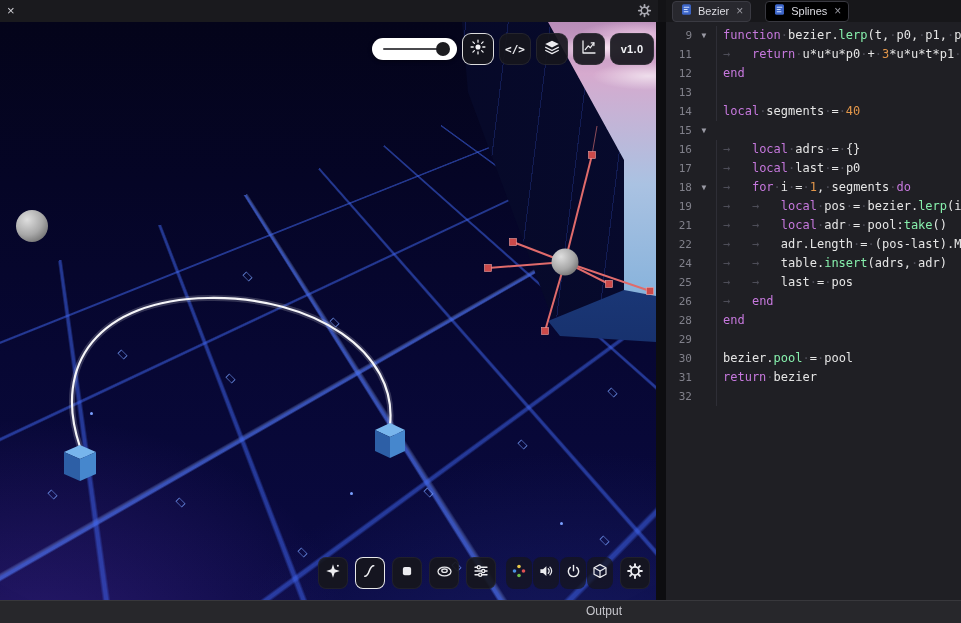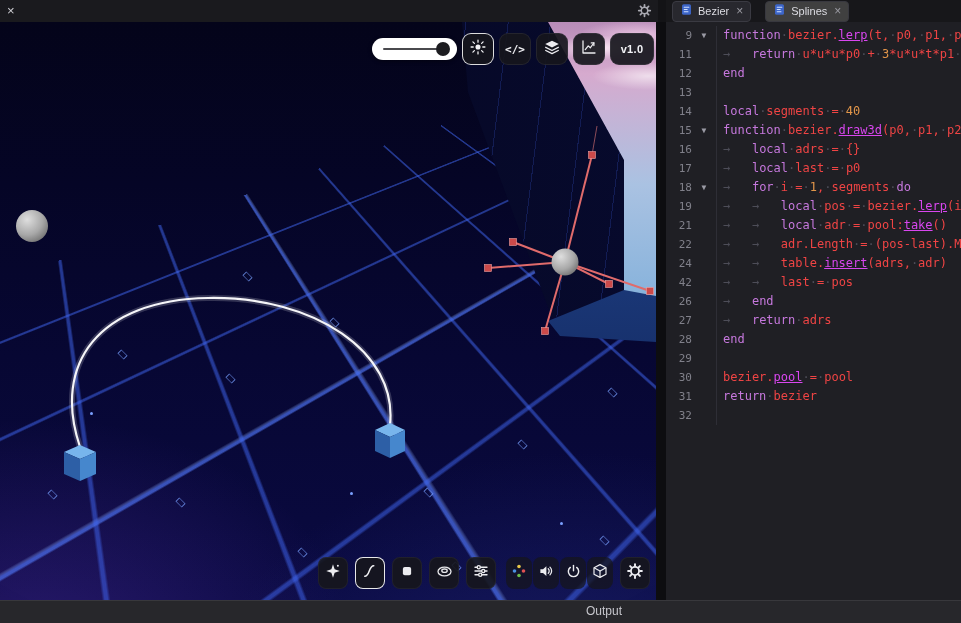--- a/index.html
+++ b/index.html
@@ -9,21 +9,21 @@
   
   .titlebar{position:absolute;left:0;top:0;width:658px;height:22px;background:#1a1a1e;
             display:flex;align-items:center;}
   .close-btn{margin-left:7px;color:#cfcfd4;font-size:13px;line-height:22px;cursor:default;}
   .titlebar-gear{position:absolute;left:637px;top:3px;width:16px;height:16px;}
 
   .tabbar{position:absolute;left:666px;top:0;width:295px;height:22px;background:#17171a;
           display:flex;align-items:center;gap:14px;padding-left:6px;box-sizing:border-box;}
   .tab{display:flex;align-items:center;gap:5px;height:19px;padding:0 7px;border-radius:4px;}
   .tab.active{background:#28282e;border:1px solid #3a3a42;}
-  .tab.inactive{background:#404040;border:1px solid #38383f;}
+  .tab.inactive{background:#000000;border:1px solid #38383f;text-decoration:underline;}
   .tab-label{font-size:11px;color:#dcdce2;}
   .tab-close{color:#9a9aa2;font-size:12px;margin-left:2px;}
 
   
   .viewport{position:absolute;left:0;top:22px;width:656px;height:578px;overflow:hidden;
     background:
       radial-gradient(620px 420px at 88% 118%, rgba(40,50,140,.45), transparent 60%),
       radial-gradient(520px 380px at 6% 108%, rgba(100,55,190,.32), transparent 60%),
       linear-gradient(180deg,#04041a 0%,#050526 28%,#070733 58%,#0a0a42 100%);}
   .floor{position:absolute;left:-600px;top:118px;width:2000px;height:1600px;z-index:1;
@@ -80,22 +80,22 @@
 
   
   .splitter{position:absolute;left:656px;top:22px;width:10px;height:578px;background:#0d0d10;}
   .editor{position:absolute;left:666px;top:22px;width:295px;height:578px;background:#1f1f24;
     overflow:hidden;padding-top:4px;box-sizing:border-box;}
   .ed-row{display:flex;height:19px;line-height:19px;white-space:pre;
     font-family:"DejaVu Sans Mono",monospace;font-size:12px;}
   .lnum{width:26px;flex:none;text-align:right;color:#80808a;font-size:11px;}
   .fold{width:24px;flex:none;text-align:center;color:#9a9aa4;font-size:8px;}
   .codeseg{flex:1;border-left:1px solid #2e2e36;padding-left:6px;overflow:hidden;}
-  .tk-k{color:#c678dd;} .tk-f{color:#d946ef;text-decoration:underline;} .tk-n{color:#e2964a;}
-  .tk-p{color:#ef4444;} .tk-w{color:#4d4d58;}
+  .tk-k{color:#c678dd;} .tk-f{color:#86efac;} .tk-n{color:#e2964a;}
+  .tk-p{color:#e5e5e5;} .tk-w{color:#4d4d58;}
 
   
   .statusbar{position:absolute;left:0;top:600px;width:961px;height:34px;background:#27272b;
     border-top:1px solid #38383c;box-sizing:border-box;}
   .output-label{position:absolute;left:586px;top:3px;font-size:12px;color:#c6c6cc;}
 </style>
 </head>
 <body>
 
 <div class="app">
@@ -339,31 +339,30 @@
 
   <div class="splitter"></div>
 
   <div class="editor">
     <div>
         <div class="ed-row"><span class="lnum">9</span><span class="fold">▼</span><span class="codeseg"><span class="tk-k">function</span><span class="tk-w">·</span><span class="tk-p">bezier.</span><span class="tk-f">lerp</span><span class="tk-p">(t,</span><span class="tk-w">·</span><span class="tk-p">p0,</span><span class="tk-w">·</span><span class="tk-p">p1,</span><span class="tk-w">·</span><span class="tk-p">p2</span></span></div>
         <div class="ed-row"><span class="lnum">11</span><span class="fold"></span><span class="codeseg"><span class="tk-w">→   </span><span class="tk-k">return</span><span class="tk-w">·</span><span class="tk-p">u*u*u*p0</span><span class="tk-w">·</span><span class="tk-p">+</span><span class="tk-w">·</span><span class="tk-n">3</span><span class="tk-p">*u*u*t*p1</span><span class="tk-w">·</span></span></div>
         <div class="ed-row"><span class="lnum">12</span><span class="fold"></span><span class="codeseg"><span class="tk-k">end</span></span></div>
         <div class="ed-row"><span class="lnum">13</span><span class="fold"></span><span class="codeseg"></span></div>
         <div class="ed-row"><span class="lnum">14</span><span class="fold"></span><span class="codeseg"><span class="tk-k">local</span><span class="tk-w">·</span><span class="tk-p">segments</span><span class="tk-w">·</span><span class="tk-p">=</span><span class="tk-w">·</span><span class="tk-n">40</span></span></div>
-        <div class="ed-row"><span class="lnum">15</span><span class="fold">▼</span><span class="codeseg"><span class="tk-k">function</span><span class="tk-w">·</span><span class="tk-p">bezier.</span><span class="tk-f">draw3d</span><span class="tk-p">(p0,</span><span class="tk-w">·</span><span class="tk-p">p1,</span><span class="tk-w">·</span><span class="tk-p">p2</span></span></div>
+        <div class="ed-row"><span class="lnum">15</span><span class="fold">▼</span></div>
         <div class="ed-row"><span class="lnum">16</span><span class="fold"></span><span class="codeseg"><span class="tk-w">→   </span><span class="tk-k">local</span><span class="tk-w">·</span><span class="tk-p">adrs</span><span class="tk-w">·</span><span class="tk-p">=</span><span class="tk-w">·</span><span class="tk-p">{}</span></span></div>
         <div class="ed-row"><span class="lnum">17</span><span class="fold"></span><span class="codeseg"><span class="tk-w">→   </span><span class="tk-k">local</span><span class="tk-w">·</span><span class="tk-p">last</span><span class="tk-w">·</span><span class="tk-p">=</span><span class="tk-w">·</span><span class="tk-p">p0</span></span></div>
         <div class="ed-row"><span class="lnum">18</span><span class="fold">▼</span><span class="codeseg"><span class="tk-w">→   </span><span class="tk-k">for</span><span class="tk-w">·</span><span class="tk-p">i</span><span class="tk-w">·</span><span class="tk-p">=</span><span class="tk-w">·</span><span class="tk-n">1</span><span class="tk-p">,</span><span class="tk-w">·</span><span class="tk-p">segments</span><span class="tk-w">·</span><span class="tk-k">do</span></span></div>
         <div class="ed-row"><span class="lnum">19</span><span class="fold"></span><span class="codeseg"><span class="tk-w">→   →   </span><span class="tk-k">local</span><span class="tk-w">·</span><span class="tk-p">pos</span><span class="tk-w">·</span><span class="tk-p">=</span><span class="tk-w">·</span><span class="tk-p">bezier.</span><span class="tk-f">lerp</span><span class="tk-p">(i</span></span></div>
         <div class="ed-row"><span class="lnum">21</span><span class="fold"></span><span class="codeseg"><span class="tk-w">→   →   </span><span class="tk-k">local</span><span class="tk-w">·</span><span class="tk-p">adr</span><span class="tk-w">·</span><span class="tk-p">=</span><span class="tk-w">·</span><span class="tk-p">pool:</span><span class="tk-f">take</span><span class="tk-p">()</span></span></div>
         <div class="ed-row"><span class="lnum">22</span><span class="fold"></span><span class="codeseg"><span class="tk-w">→   →   </span><span class="tk-p">adr.Length</span><span class="tk-w">·</span><span class="tk-p">=</span><span class="tk-w">·</span><span class="tk-p">(pos-last).Ma</span></span></div>
         <div class="ed-row"><span class="lnum">24</span><span class="fold"></span><span class="codeseg"><span class="tk-w">→   →   </span><span class="tk-p">table.</span><span class="tk-f">insert</span><span class="tk-p">(adrs,</span><span class="tk-w">·</span><span class="tk-p">adr)</span></span></div>
-        <div class="ed-row"><span class="lnum">42</span><span class="fold"></span><span class="codeseg"><span class="tk-w">→   →   </span><span class="tk-p">last</span><span class="tk-w">·</span><span class="tk-p">=</span><span class="tk-w">·</span><span class="tk-p">pos</span></span></div>
+        <div class="ed-row"><span class="lnum">25</span><span class="fold"></span><span class="codeseg"><span class="tk-w">→   →   </span><span class="tk-p">last</span><span class="tk-w">·</span><span class="tk-p">=</span><span class="tk-w">·</span><span class="tk-p">pos</span></span></div>
         <div class="ed-row"><span class="lnum">26</span><span class="fold"></span><span class="codeseg"><span class="tk-w">→   </span><span class="tk-k">end</span></span></div>
-        <div class="ed-row"><span class="lnum">27</span><span class="fold"></span><span class="codeseg"><span class="tk-w">→   </span><span class="tk-k">return</span><span class="tk-w">·</span><span class="tk-p">adrs</span></span></div>
         <div class="ed-row"><span class="lnum">28</span><span class="fold"></span><span class="codeseg"><span class="tk-k">end</span></span></div>
         <div class="ed-row"><span class="lnum">29</span><span class="fold"></span><span class="codeseg"></span></div>
         <div class="ed-row"><span class="lnum">30</span><span class="fold"></span><span class="codeseg"><span class="tk-p">bezier.</span><span class="tk-f">pool</span><span class="tk-w">·</span><span class="tk-p">=</span><span class="tk-w">·</span><span class="tk-p">pool</span></span></div>
         <div class="ed-row"><span class="lnum">31</span><span class="fold"></span><span class="codeseg"><span class="tk-k">return</span><span class="tk-w">·</span><span class="tk-p">bezier</span></span></div>
         <div class="ed-row"><span class="lnum">32</span><span class="fold"></span><span class="codeseg"></span></div>
       </div>
   </div>
 
   <div class="statusbar">
     <span class="output-label">Output</span>

